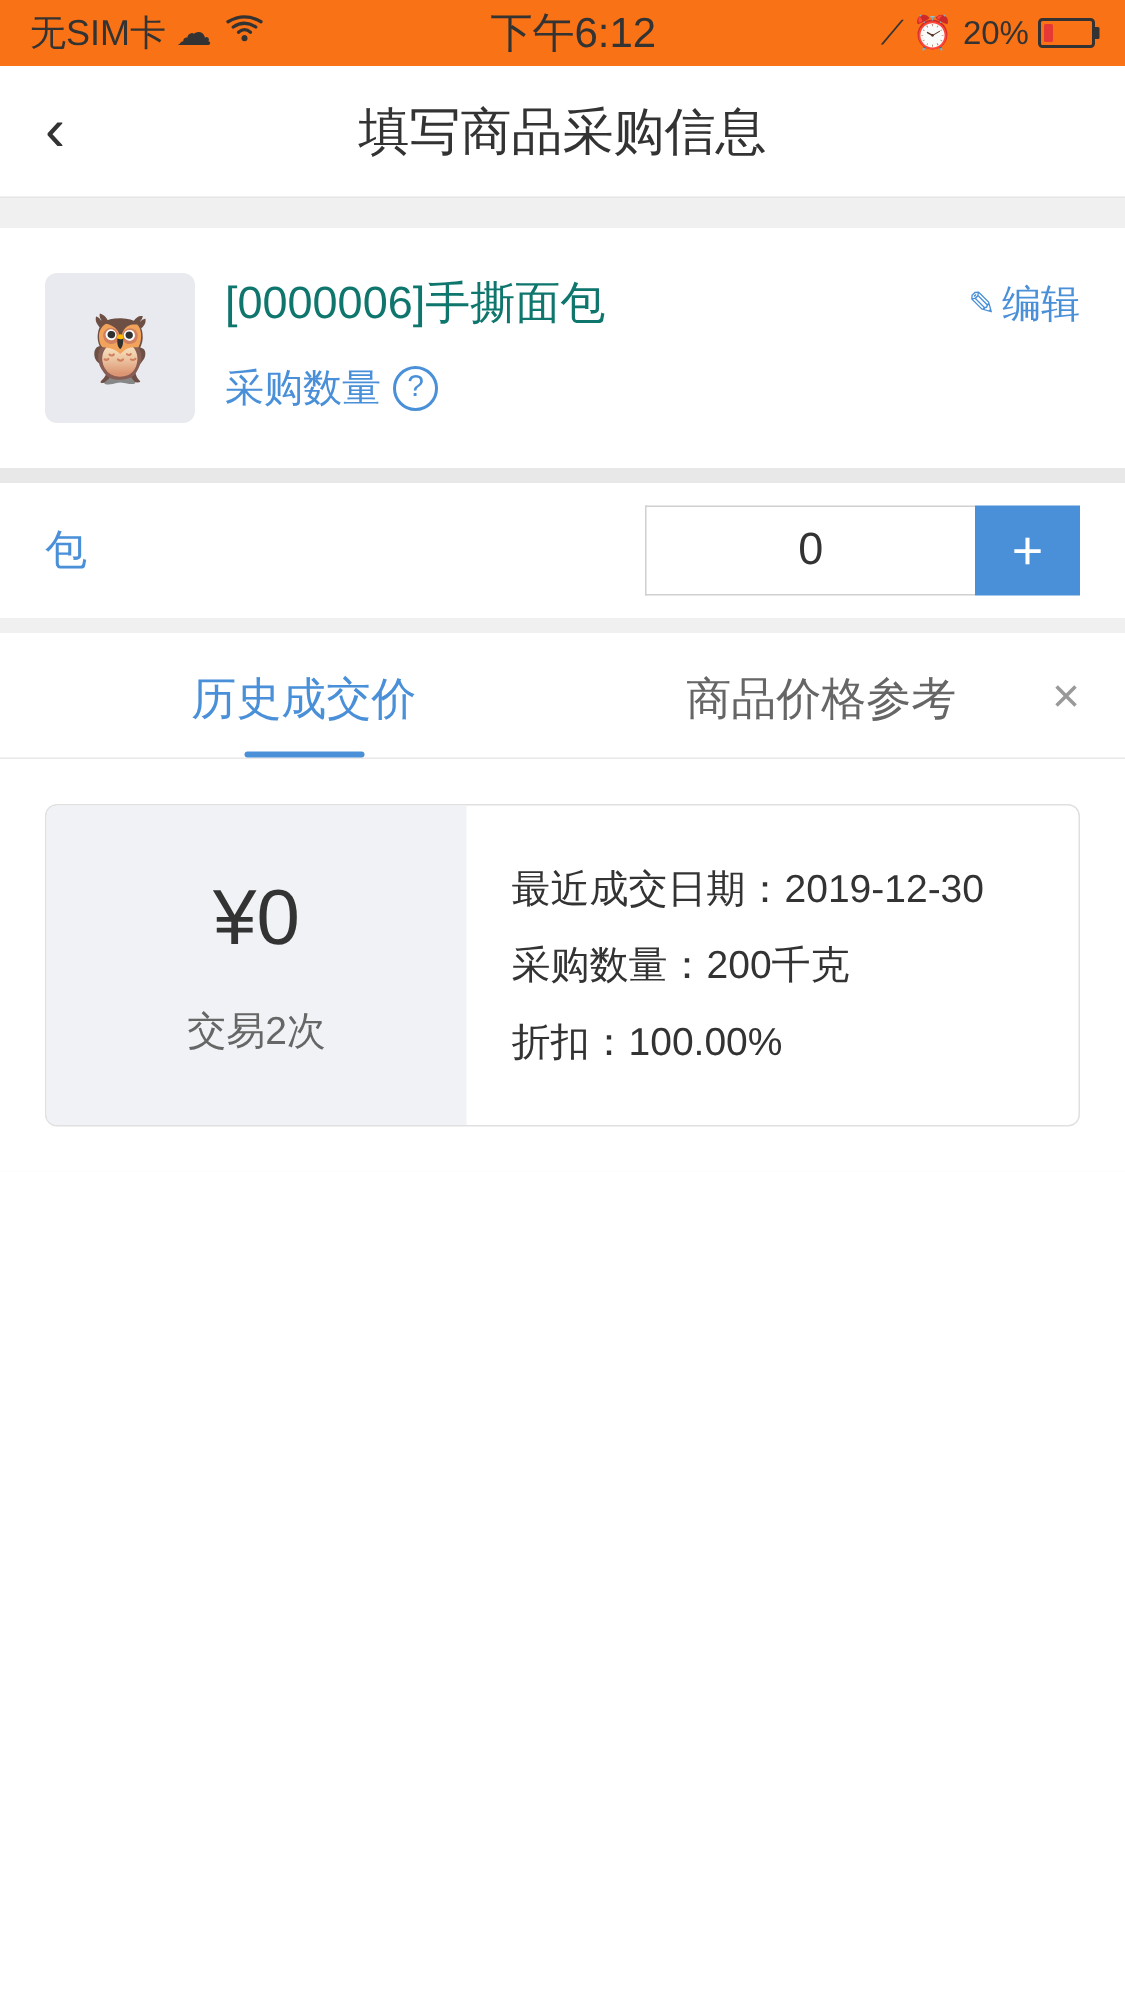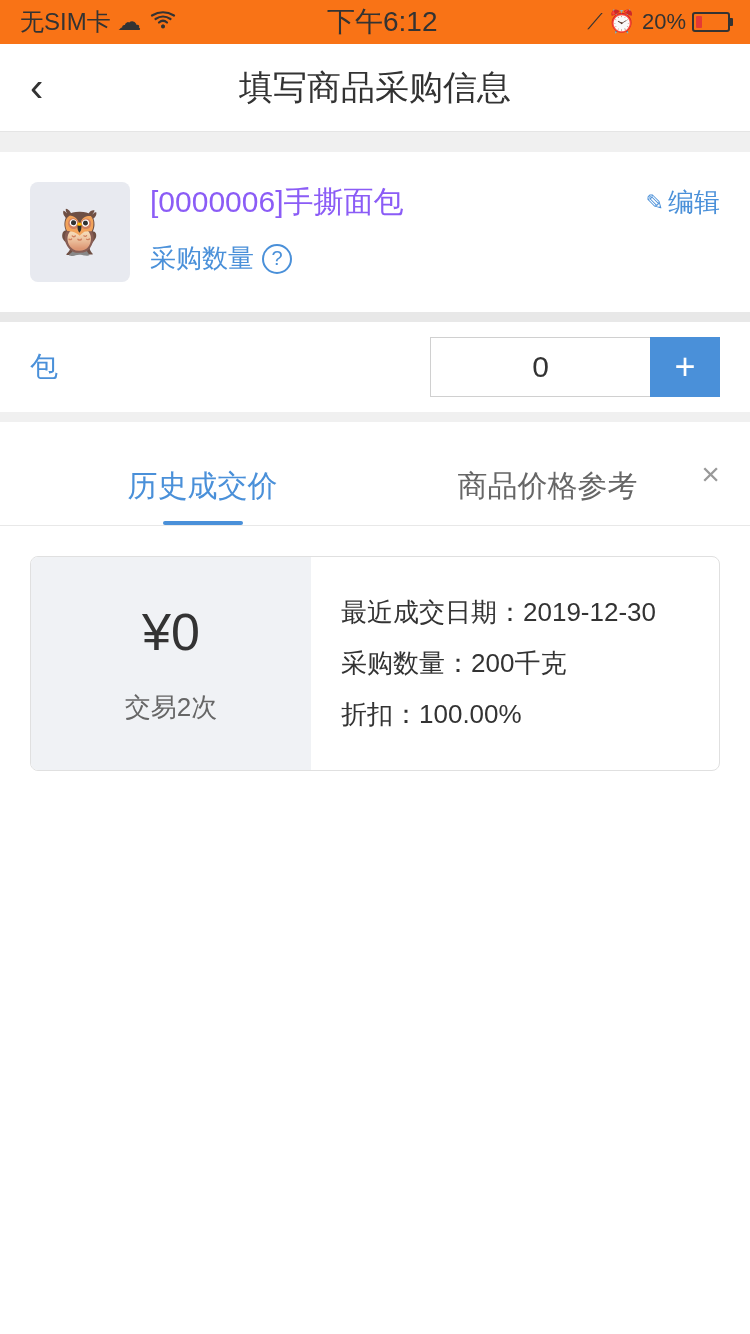--- a/index.html
+++ b/index.html
@@ -126,21 +126,21 @@
     .product-info {
       flex: 1;
     }
     .product-top-row {
       display: flex;
       justify-content: space-between;
       align-items: center;
     }
     .product-name {
       font-size: 30px;
-      color: #8b5cf6;
+      color: #0f766e;
       font-weight: 500;
     }
     .edit-btn {
       font-size: 26px;
       color: #4a90d9;
       display: flex;
       align-items: center;
       gap: 4px;
     }
     .product-unit-row {
@@ -243,21 +243,21 @@
       align-items: center;
       border-bottom: 1px solid #e8e8e8;
       position: relative;
       padding: 0 30px;
     }
     .tab-item {
       flex: 1;
       display: flex;
       flex-direction: column;
       align-items: center;
-      padding: 44px 0 18px;
+      padding: 24px 0 18px;
       cursor: pointer;
       position: relative;
     }
     .tab-label {
       font-size: 30px;
     }
     .tab-active .tab-label {
       color: #4a90d9;
       font-weight: 500;
     }

